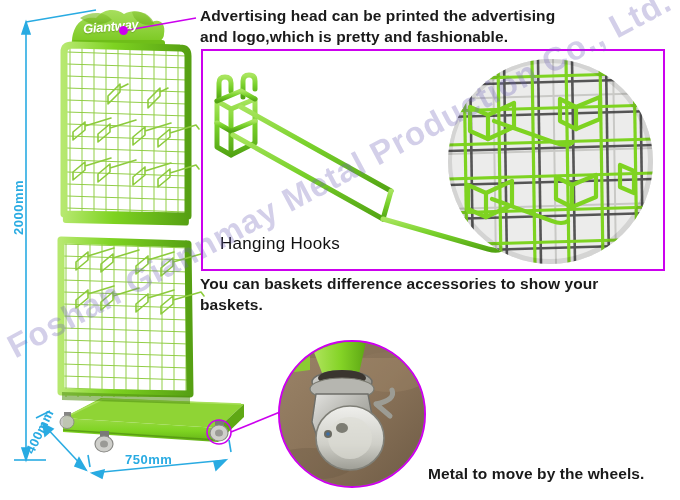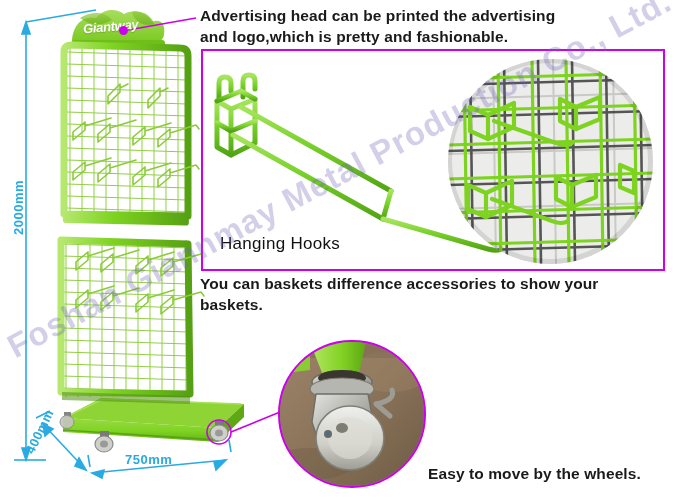--- a/index.html
+++ b/index.html
@@ -512,17 +512,17 @@
       <ellipse cx="70" cy="96" rx="22" ry="21" fill="#ddddd6" opacity=".65"></ellipse>
       <ellipse cx="62" cy="86" rx="6" ry="5" fill="#7d7d74"></ellipse>
 
       <path d="M96,62 Q116,58 112,48 M96,62 L110,74" fill="none" stroke="#9c9c94" stroke-width="5" stroke-linecap="round"></path>
 
       <circle cx="48" cy="92" r="4" fill="#6a6a62"></circle>
       <circle cx="48" cy="92" r="1.8" fill="#3c6ea8"></circle>
     </svg>
   </div>
 
-  <div class="txt" id="txt-bottom">Easy to move by the wheels.</div>
+  <div class="txt" id="txt-bottom">Metal to move by the wheels.</div>
 
   <div class="watermark">Foshan Giannmay Metal Production Co., Ltd.</div>
 
 </div>
 
 </body></html>

